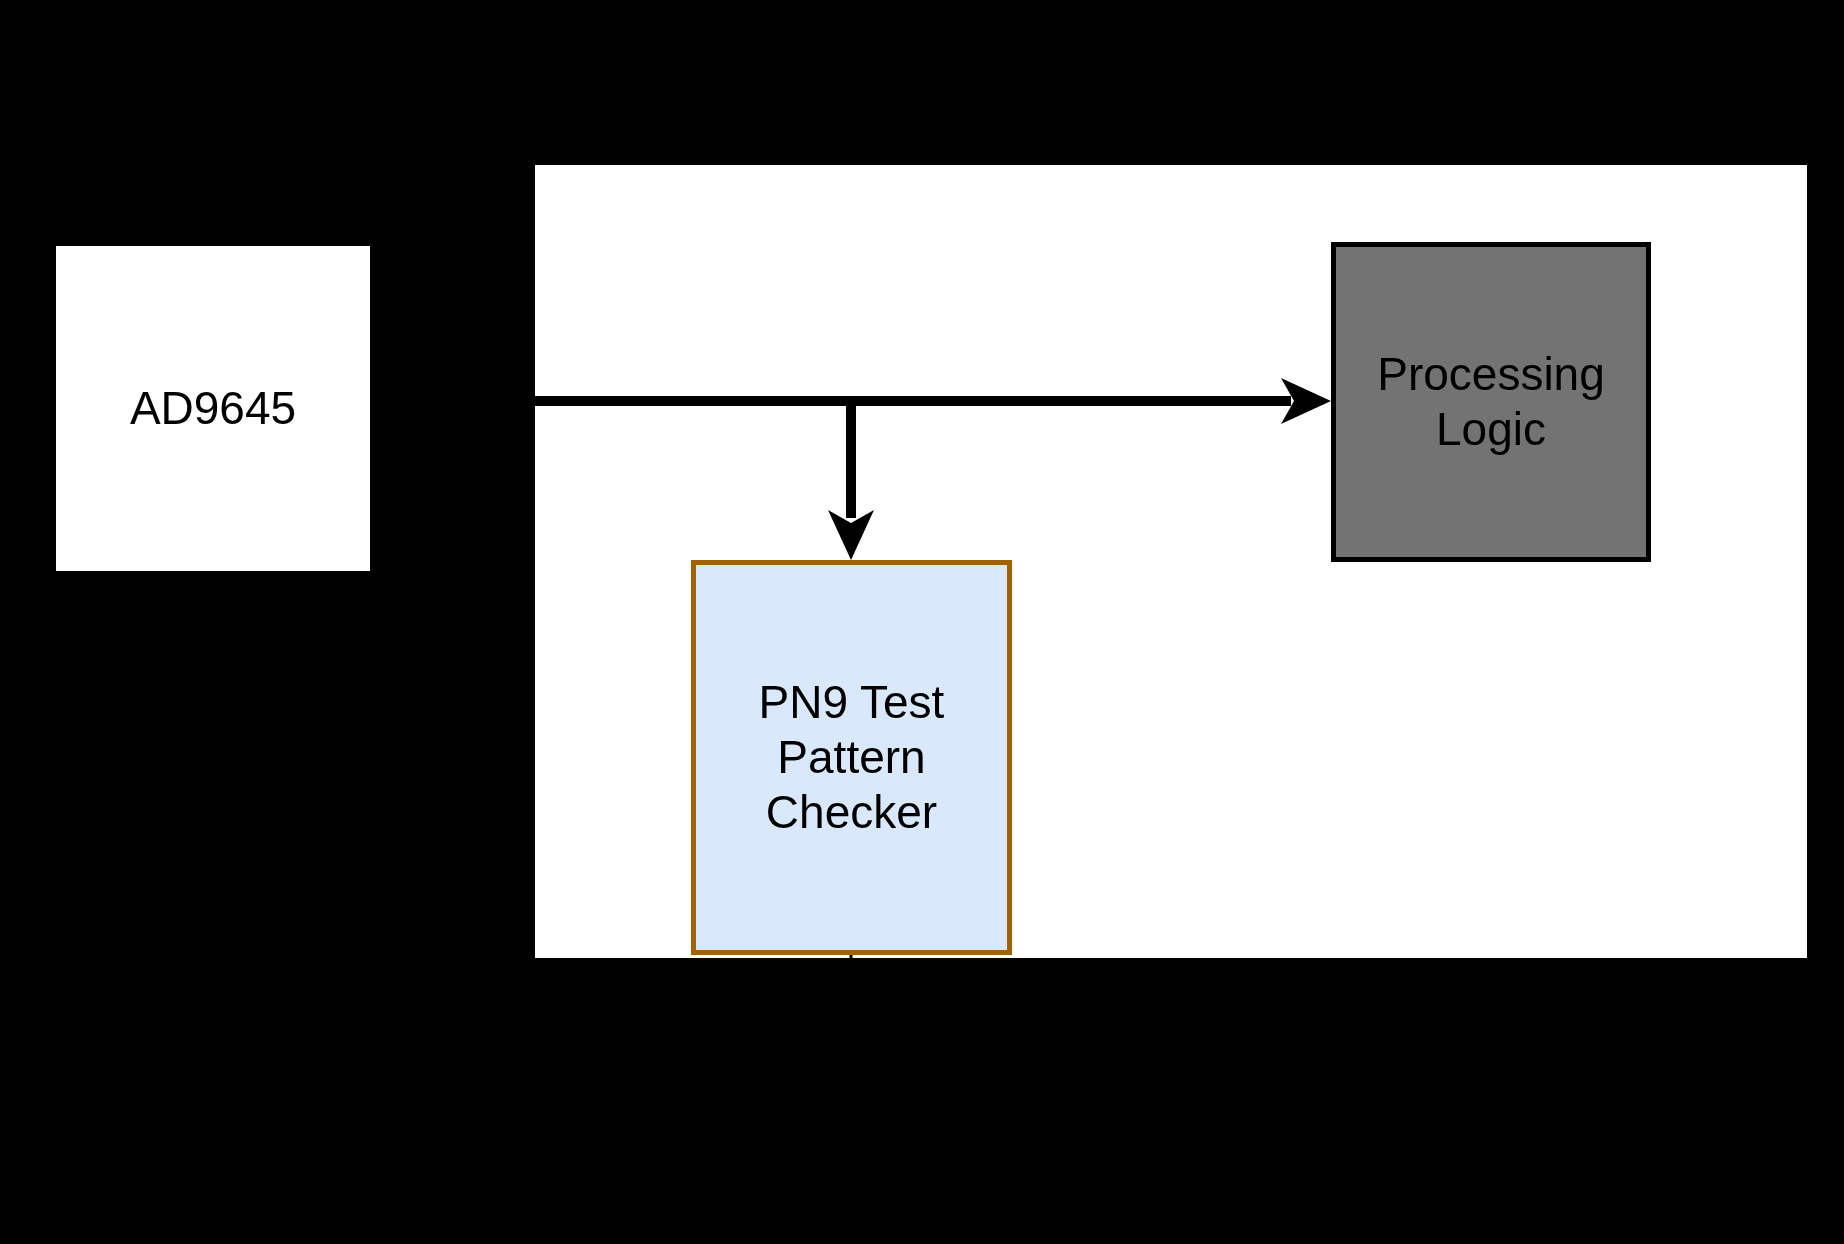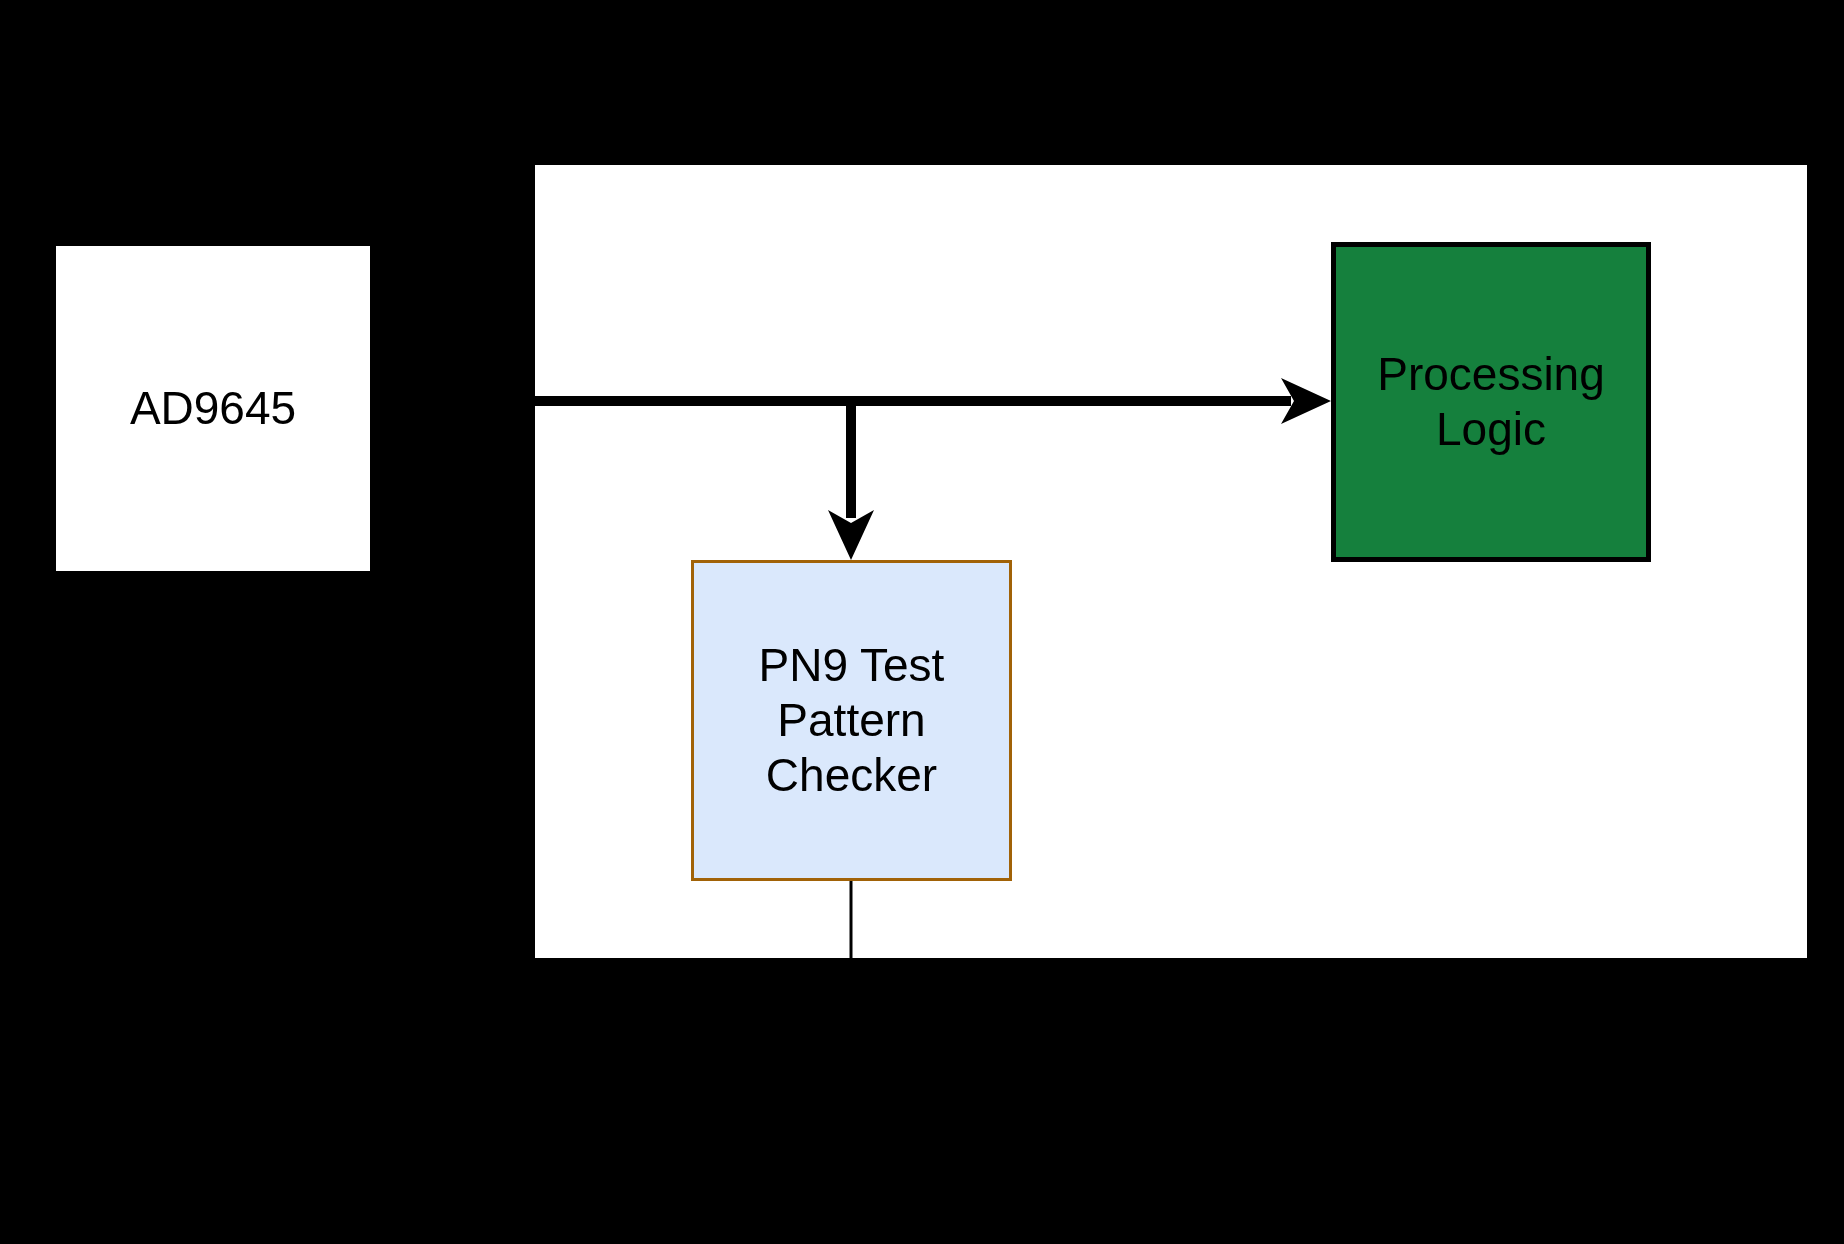--- a/index.html
+++ b/index.html
@@ -50,30 +50,30 @@
     height: 797px;
     background: #ffffff;
     border: 2px solid #000000;
     box-sizing: border-box;
   }
   .processing-block {
     left: 1322px;
     top: 242px;
     width: 320px;
     height: 320px;
-    background: #15803d;
+    background: #737373;
     border: 5px solid #000000;
   }
   .pn9-block {
     left: 682px;
     top: 560px;
     width: 321px;
-    height: 321px;
+    height: 395px;
     background: #dae8fc;
-    border: 3px solid #a16207;
+    border: 5px solid #a16207;
   }
   .connectors {
     position: absolute;
     left: 0;
     top: 0;
     width: 1844px;
     height: 1244px;
     pointer-events: none;
   }
 </style>

